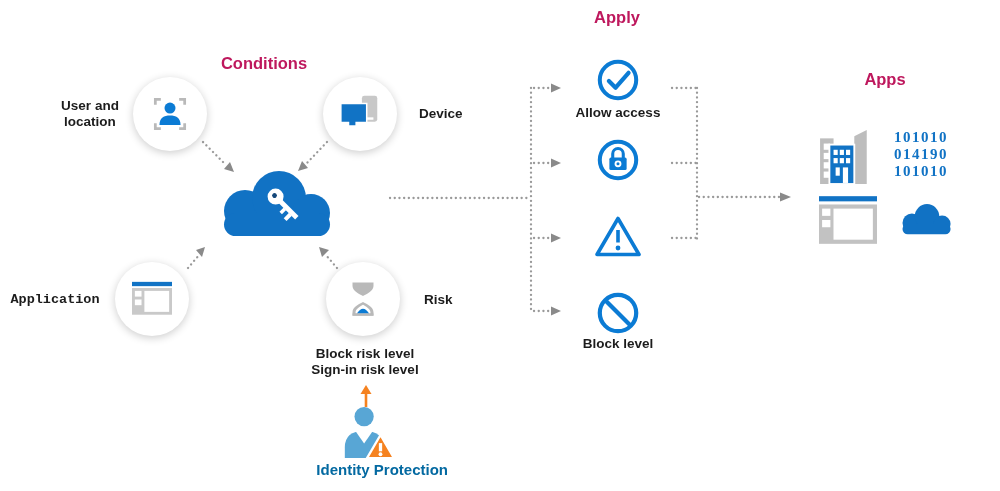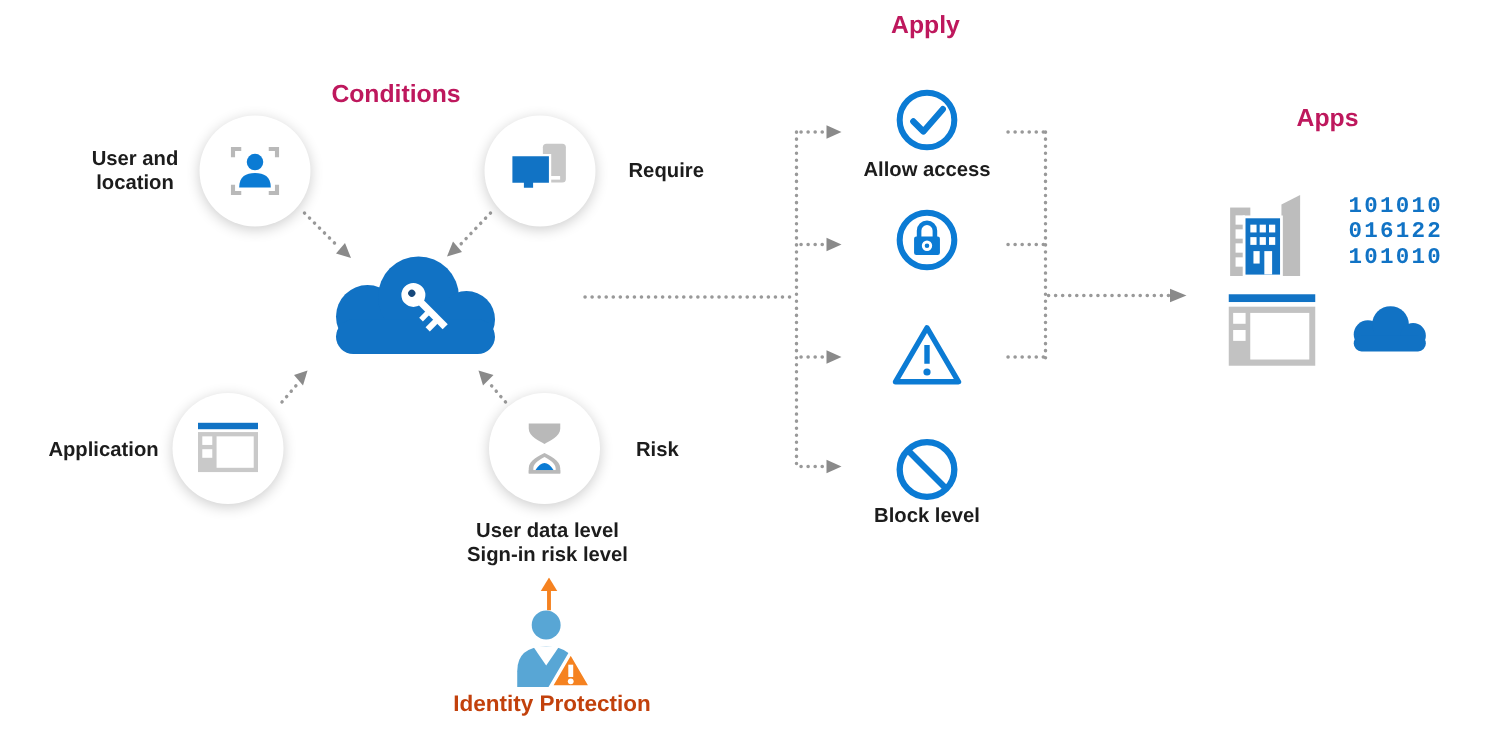--- a/index.html
+++ b/index.html
@@ -4,23 +4,23 @@
 <style>
   html,body{margin:0;padding:0;background:#fff;}
   .canvas{position:relative;width:1000px;height:491px;background:#fff;
     font-family:"Liberation Sans",sans-serif;color:#1c1c1c;overflow:hidden;}
   .abs{position:absolute;}
   .title{font-size:16.5px;font-weight:700;text-align:center;line-height:19px;color:#be185d;}
   .lbl{font-size:13.5px;font-weight:600;line-height:16px;color:#1c1c1c;}
   .center{text-align:center;}
   .circle{position:absolute;width:74px;height:74px;border-radius:50%;background:#fff;
     box-shadow:0 2px 9px rgba(0,0,0,0.20);display:flex;align-items:center;justify-content:center;}
-  .binary{font-family:Liberation Mono, monospace;font-weight:700;font-size:15px;line-height:17px;
-    color:#1173c5;letter-spacing:1.5px;text-align:right;}
-  .idp-label{font-size:15px;font-weight:700;color:#c2410c;text-align:center;}
+  .binary{font-family:Liberation Serif, serif;font-weight:700;font-size:15px;line-height:17px;
+    color:#1173c5;letter-spacing:1.5px;text-align:left;}
+  .idp-label{font-size:15px;font-weight:700;color:#0369a1;text-align:right;}
   svg{display:block;}
 </style>
 </head>
 <body>
 
 <div class="canvas">
 
   <svg class="abs" style="left:0;top:0;" width="1000" height="491">
     <g stroke="#999" stroke-width="2.3" stroke-linecap="round" stroke-dasharray="0.1 4.6" fill="none">
 
@@ -71,23 +71,23 @@
     </svg>
   </div>
 
   <div class="circle" style="left:323px;top:77px;">
     <svg viewBox="0 0 48 48" width="46" height="46">
       <rect x="26" y="5" width="16" height="27" rx="2.5" fill="#c8c8c8"></rect>
       <rect x="30" y="27.5" width="8" height="2.5" fill="#fff"></rect>
       <path d="M4 13 h27 v20 h-11 v3.5 h-8 v-3.5 h-8 z" fill="#1173c5" stroke="#fff" stroke-width="1.6"></path>
     </svg>
   </div>
-  <div class="abs lbl" style="left:419px;top:106px;width:70px;">Require</div>
-
-  <div class="abs lbl center" style="left:19px;top:292px;width:100px;">Application</div>
+  <div class="abs lbl" style="left:419px;top:106px;width:70px;">Device</div>
+
+  <div class="abs lbl center" style="left:5px;top:292px;width:100px;font-family:Liberation Mono, monospace;">Application</div>
   <div class="circle" style="left:115px;top:262px;">
     <svg viewBox="0 0 48 42" width="46" height="40">
       <rect x="3" y="3" width="42" height="4.5" fill="#1173c5"></rect>
       <rect x="3" y="9.5" width="42" height="28" fill="#c9c9c9"></rect>
       <rect x="6" y="12.5" width="7" height="6" fill="#fff"></rect>
       <rect x="6" y="21.5" width="7" height="6" fill="#fff"></rect>
       <rect x="16" y="12.5" width="26" height="22" fill="#fff"></rect>
     </svg>
   </div>
 
@@ -111,21 +111,21 @@
     </g>
     <g transform="rotate(-45 75 40)">
       <circle cx="75" cy="38" r="8" fill="#fff"></circle>
       <circle cx="75" cy="36.5" r="2.4" fill="#15477a"></circle>
       <rect x="72.6" y="45" width="4.8" height="23" fill="#fff"></rect>
       <rect x="65.5" y="59" width="7.5" height="4" fill="#fff"></rect>
       <rect x="67" y="51.5" width="6" height="3.5" fill="#fff"></rect>
     </g>
   </svg>
 
-  <div class="abs lbl center" style="left:285px;top:346px;width:160px;">User data level</div>
+  <div class="abs lbl center" style="left:285px;top:346px;width:160px;">Block risk level</div>
   <div class="abs lbl center" style="left:285px;top:362px;width:160px;text-align:center;">Sign-in risk level</div>
 
   <svg class="abs" style="left:358px;top:385px;" width="16" height="22">
     <line x1="8" y1="22" x2="8" y2="7" stroke="#f58220" stroke-width="2.6"></line>
     <polygon points="8,0 2.5,9 13.5,9" fill="#f58220"></polygon>
   </svg>
 
   <svg class="abs" style="left:340px;top:406px;" viewBox="0 0 56 56" width="54" height="54">
     <circle cx="25" cy="11" r="10" fill="#58a6d5"></circle>
     <path d="M5 54 V43 Q5 26 25 26 Q45 26 45 43 V54 Z" fill="#58a6d5"></path>
@@ -183,21 +183,21 @@
     <rect x="25" y="21" width="4" height="5" fill="#fff"></rect>
     <rect x="13" y="29" width="4" height="5" fill="#fff"></rect>
     <rect x="19" y="29" width="4" height="5" fill="#fff"></rect>
     <rect x="25" y="29" width="4" height="5" fill="#fff"></rect>
     <rect x="15" y="38" width="4" height="8" fill="#fff"></rect>
     <rect x="22" y="38" width="5" height="15" fill="#fff"></rect>
   </svg>
 
   <div class="abs binary" style="left:894px;top:129px;width:68px;">
     <div>101010</div>
-    <div>016122</div>
+    <div>014190</div>
     <div>101010</div>
   </div>
 
   <svg class="abs" style="left:819px;top:196px;" viewBox="0 0 56 46" width="58" height="48">
     <rect x="0" y="0" width="56" height="5" fill="#1173c5"></rect>
     <rect x="0" y="8" width="56" height="38" fill="#c2c2c2"></rect>
     <rect x="3" y="12" width="8" height="7" fill="#fff"></rect>
     <rect x="3" y="23" width="8" height="7" fill="#fff"></rect>
     <rect x="14" y="12" width="38" height="30" fill="#fff"></rect>
   </svg>

